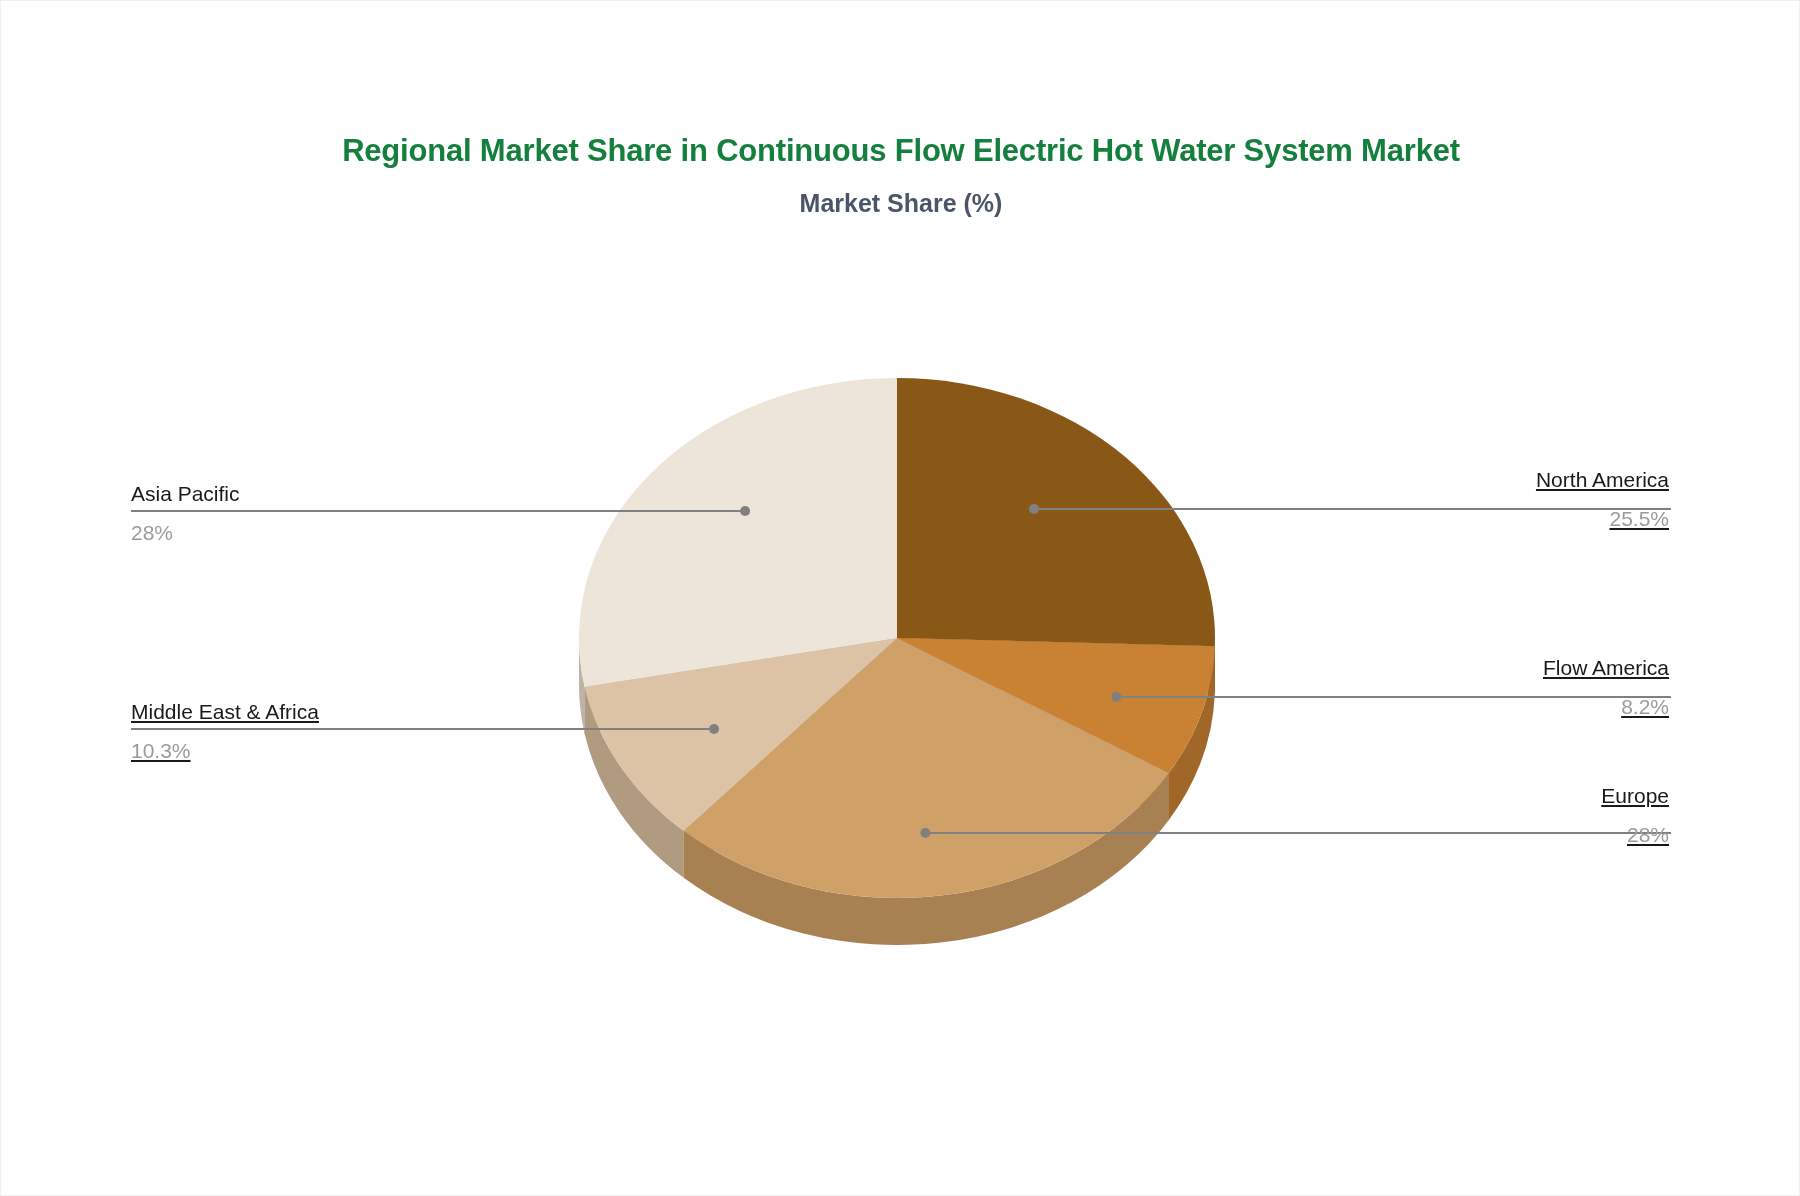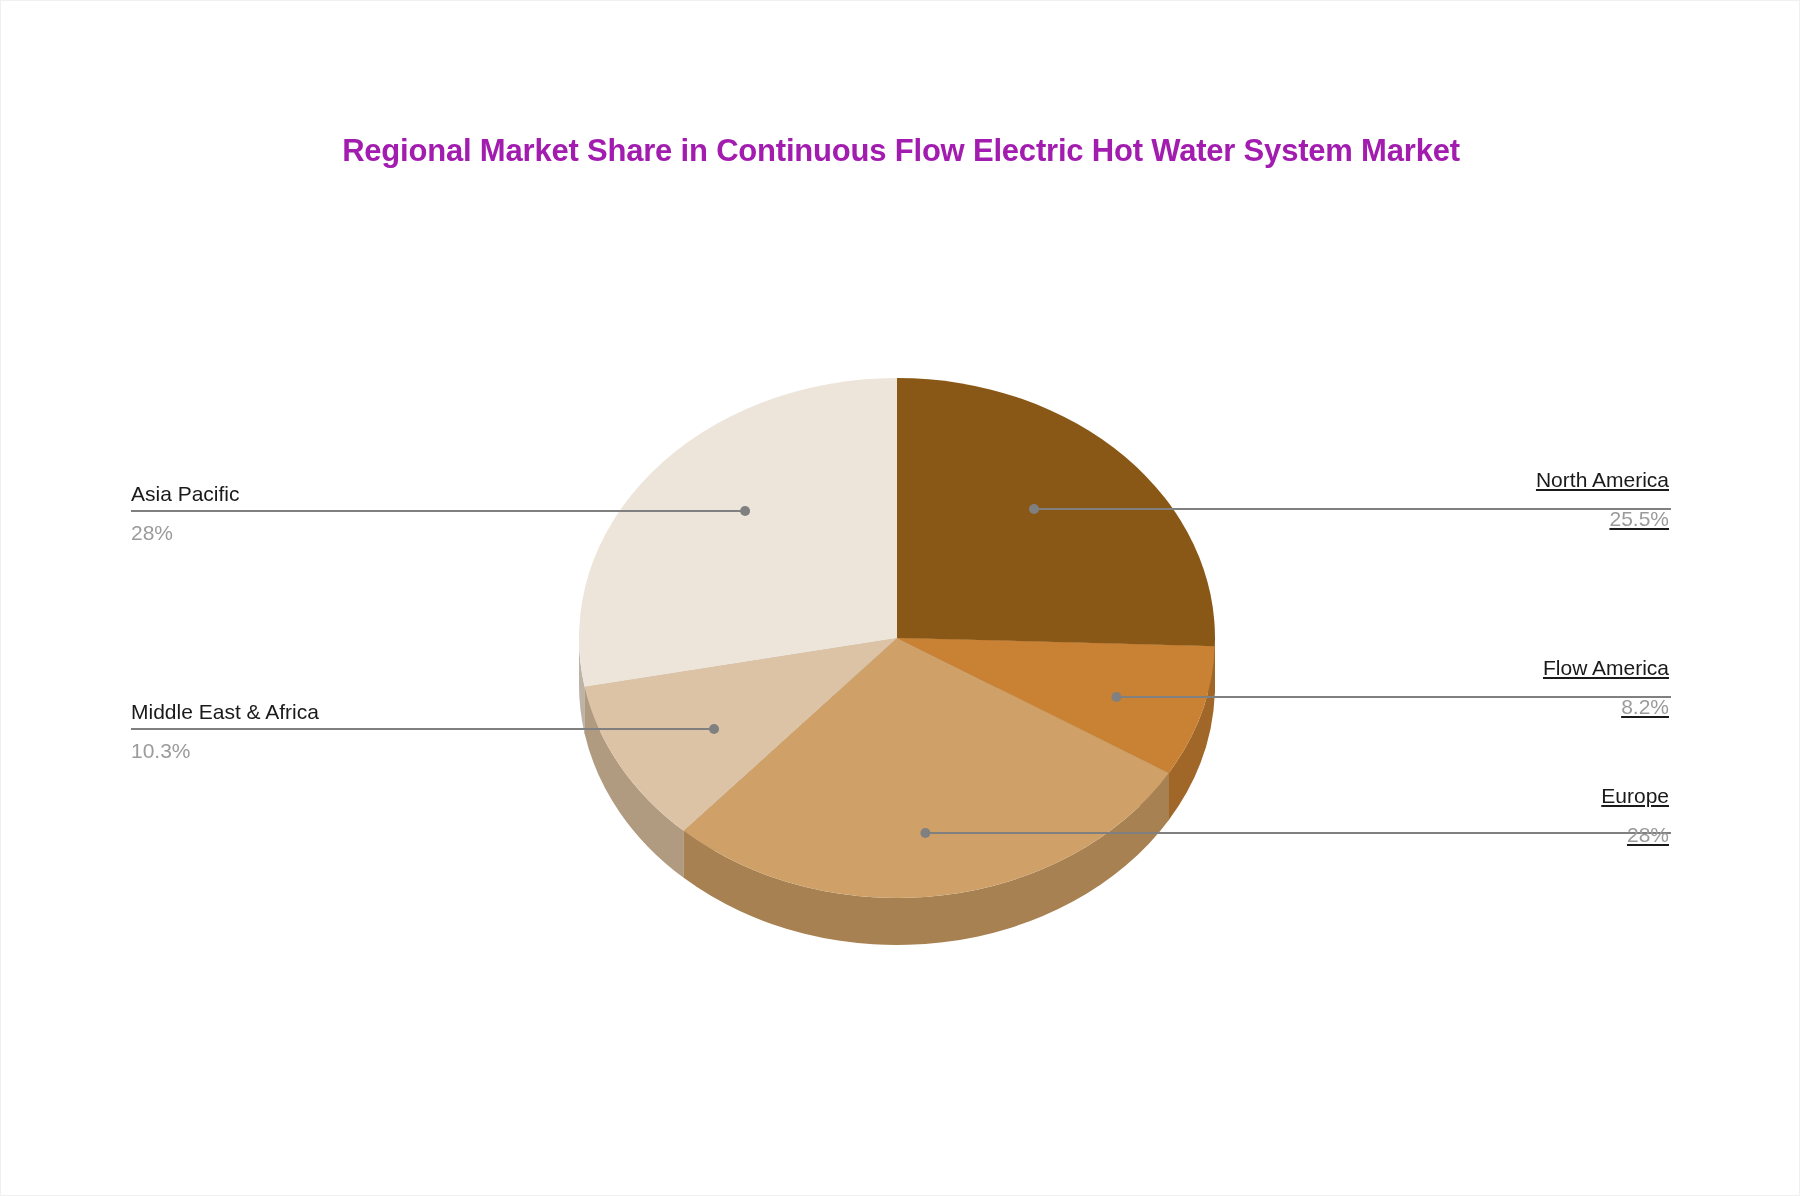--- a/index.html
+++ b/index.html
@@ -24,21 +24,21 @@
     border: 1px solid #f0f0f0;
   }
   .chart-title {
     position: absolute;
     top: 132px;
     left: 0;
     width: 1800px;
     text-align: center;
     font-size: 31px;
     font-weight: bold;
-    color: #a21caf;
+    color: #15803d;
     letter-spacing: -0.2px;
   }
   .chart-subtitle {
     position: absolute;
     top: 188px;
     left: 0;
     width: 1800px;
     text-align: center;
     font-size: 25px;
     font-weight: bold;
@@ -81,20 +81,21 @@
     height: 66px;
   }
   .logo svg { display: block; }
 </style>
 </head>
 <body>
 
 <div id="canvas">
 
   <div class="chart-title">Regional Market Share in Continuous Flow Electric Hot Water System Market</div>
+  <div class="chart-subtitle">Market Share (%)</div>
 
   <svg class="pie-svg" viewBox="0 0 1800 1196">
     <g id="pie-group">
         <path d="M 896 637 L 1213.84 645.17 L 1213.84 692.17 L 896 684.00 Z" fill="#6b4411"></path>
         <path d="M 896 637 L 1213.84 645.17 L 1213.84 692.17 L 896 684.00 Z" fill="#a06728"></path>
         <path d="M 896 637 L 1167.66 772.15 L 1167.66 819.15 L 896 684.00 Z" fill="#a06728"></path>
         <path d="M 896 637 L 1167.66 772.15 L 1167.66 819.15 L 896 684.00 Z" fill="#a88152"></path>
         <path d="M 896 637 L 682.72 829.85 L 682.72 876.85 L 896 684.00 Z" fill="#a88152"></path>
         <path d="M 896 637 L 682.72 829.85 L 682.72 876.85 L 896 684.00 Z" fill="#b09a80"></path>
         <path d="M 896 637 L 583.63 685.72 L 583.63 732.72 L 896 684.00 Z" fill="#b09a80"></path>
@@ -122,21 +123,21 @@
         <line x1="744.09" y1="510" x2="130" y2="510" stroke="#808080" stroke-width="2"></line>
         <circle cx="744.09" cy="510" r="5" fill="#808080"></circle>
       </g>
   </svg>
 
   <div class="label-block label-left" style="left:130px; top:478px;">
     <span class="lb-name">Asia Pacific</span>
     <span class="lb-value">28%</span>
   </div>
 
-  <div class="label-block label-left" style="left:130px; top:696px;">
+  <div class="label-block label-left" style="left:130px; top:696px;text-decoration:underline;">
     <span class="lb-name">Middle East &amp; Africa</span>
     <span class="lb-value">10.3%</span>
   </div>
 
   <div class="label-block label-right" style="right:130px; top:464px;">
     <span class="lb-name">North America</span>
     <span class="lb-value">25.5%</span>
   </div>
 
   <div class="label-block label-right" style="right:130px; top:652px;">

